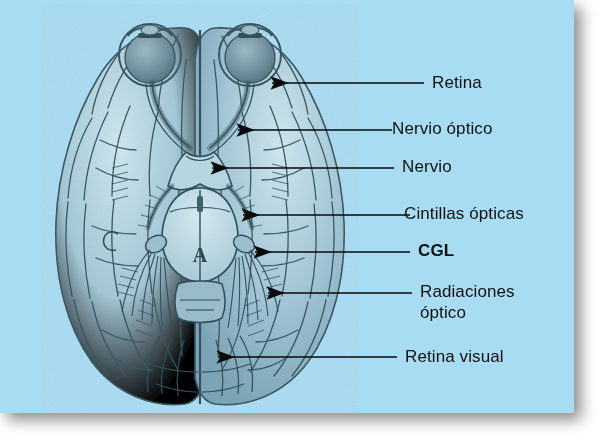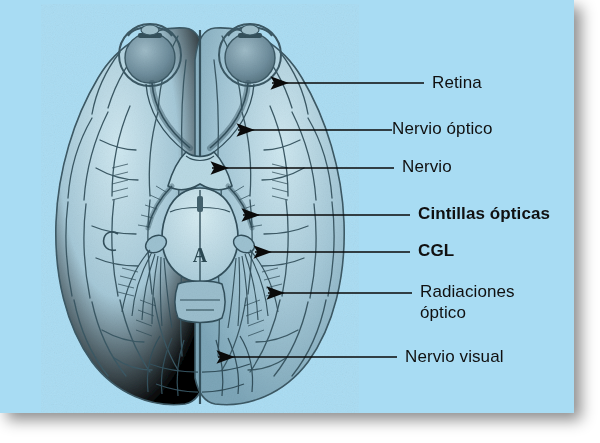--- a/index.html
+++ b/index.html
@@ -288,20 +288,20 @@
         <line x1="410" y1="252" x2="255" y2="252" marker-end="url(#arrowHead)"></line>
         <line x1="412" y1="293" x2="268" y2="293" marker-end="url(#arrowHead)"></line>
         <line x1="397" y1="357" x2="218" y2="357" marker-end="url(#arrowHead)"></line>
       </g>
   </svg>
 
   <div id="labelLayer">
       <div class="lbl" style="left: 432px; top: 72px;">Retina</div>
       <div class="lbl" style="left: 392px; top: 118px;">Nervio óptico</div>
       <div class="lbl" style="left: 402px; top: 156px;">Nervio</div>
-      <div class="lbl" style="left: 418px; top: 203px; font-weight: bold;">Cintillas ópticas</div>
+      <div class="lbl" style="left: 404px; top: 203px;">Cintillas ópticas</div>
       <div class="lbl" style="left: 418px; top: 240px; font-weight: bold;">CGL</div>
       <div class="lbl" style="left: 420px; top: 281px;">Radiaciones
 óptico</div>
-      <div class="lbl" style="left: 405px; top: 346px;">Nervio visual</div>
+      <div class="lbl" style="left: 405px; top: 346px;">Retina visual</div>
     </div>
 
 </div>
 
 </body></html>

